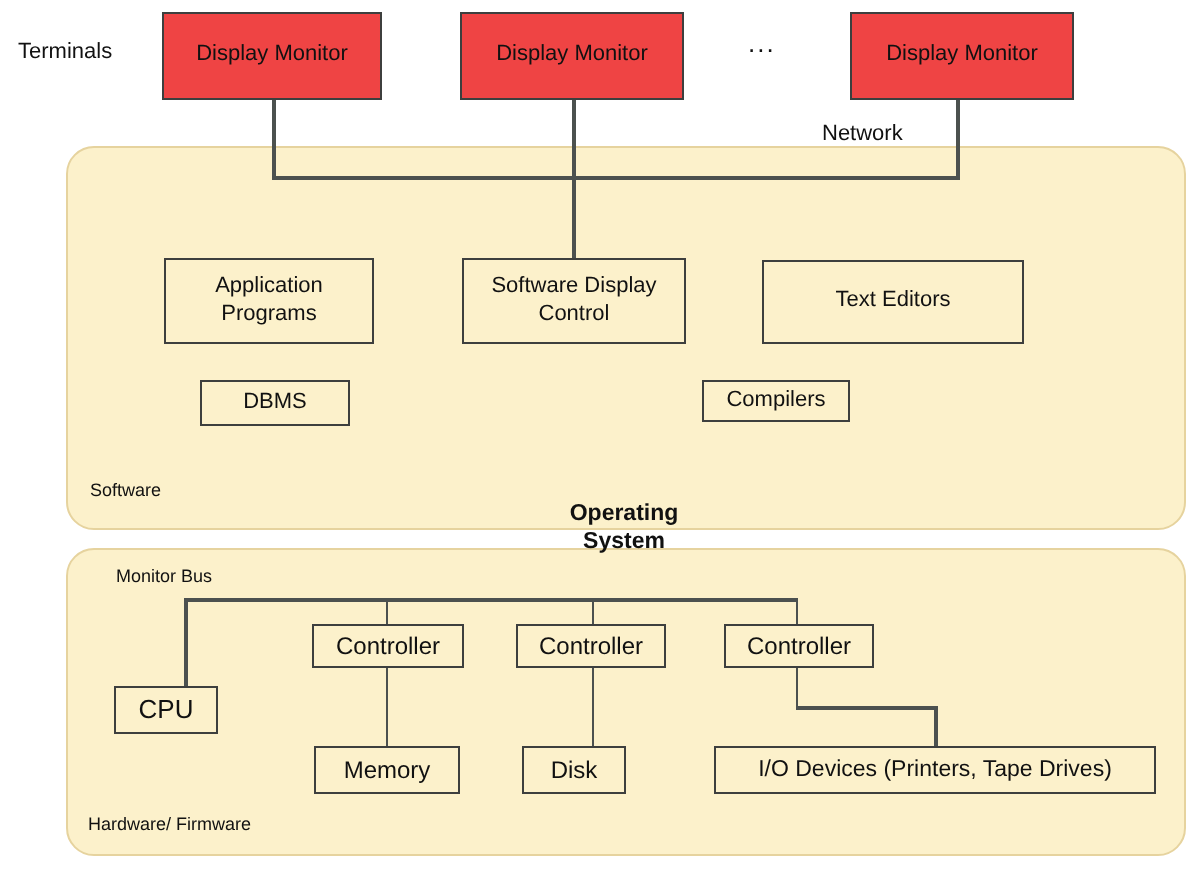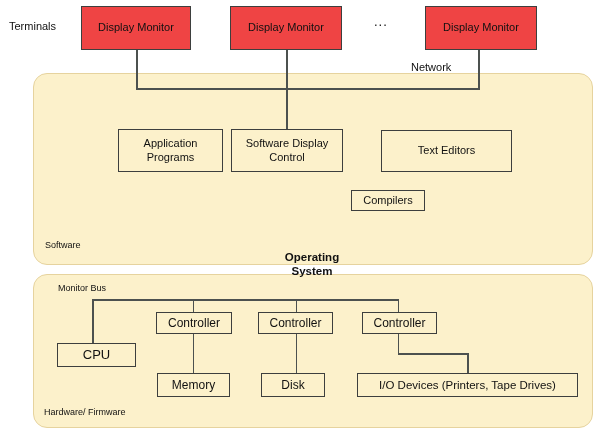--- a/index.html
+++ b/index.html
@@ -54,34 +54,35 @@
   <div class="ln" style="left:397.5px;top:353px;width:71px;height:1.5px;"></div>
   <div class="ln" style="left:467px;top:353px;width:1.5px;height:20px;"></div>
 
   <div class="lbl med" style="left:9px;top:20px;">Terminals</div>
   <div class="box white" style="left:81px;top:6px;width:110px;height:44px;">Display Monitor</div>
   <div class="box white" style="left:230px;top:6px;width:112px;height:44px;">Display Monitor</div>
   <div class="lbl" style="left:374px;top:14px;font-size:13px;letter-spacing:1px;">...</div>
   <div class="box white" style="left:425px;top:6px;width:112px;height:44px;">Display Monitor</div>
   <div class="lbl med" style="left:383px;top:61px;padding-left:28px;">Network</div>
 
-  <div class="box" style="left:82px;top:129px;width:105px;height:43px;margin-left:36px;">Application
+  <div class="box" style="left:82px;top:129px;width:105px;height:43px;">Application
 Programs</div>
   <div class="box" style="left:231px;top:129px;width:112px;height:43px;">Software Display
 Control</div>
   <div class="box" style="left:381px;top:130px;width:131px;height:42px;">Text Editors</div>
+  <div class="box" style="left:100px;top:190px;width:75px;height:23px;">DBMS</div>
   <div class="box" style="left:351px;top:190px;width:74px;height:21px;">Compilers</div>
   <div class="lbl small" style="left:45px;top:240px;">Software</div>
 
   <div id="os-label" style="left:268px;top:250px;width:88px;">Operating
 System</div>
 
   <div class="lbl small" style="left:58px;top:283px;">Monitor Bus</div>
-  <div class="box hw" id="cpu" style="left:57px;top:343px;width:79px;height:24px;">CPU</div>
+  <div class="box hw" id="cpu" style="left:57px;top:343px;width:52px;height:24px;">CPU</div>
   <div class="box hw" style="left:156px;top:312px;width:76px;height:22px;">Controller</div>
   <div class="box hw" style="left:258px;top:312px;width:75px;height:22px;">Controller</div>
   <div class="box hw" style="left:362px;top:312px;width:75px;height:22px;">Controller</div>
   <div class="box hw" style="left:157px;top:373px;width:73px;height:24px;">Memory</div>
-  <div class="box hw" style="left:261px;top:373px;width:64px;height:24px;">Disk</div>
+  <div class="box hw" style="left:261px;top:373px;width:52px;height:24px;">Disk</div>
   <div class="box hw" id="io-devices" style="left:357px;top:373px;width:221px;height:24px;">I/O Devices (Printers, Tape Drives)</div>
   <div class="lbl small" style="left:44px;top:407px;">Hardware/ Firmware</div>
 
 </div>
 
 </body></html>

